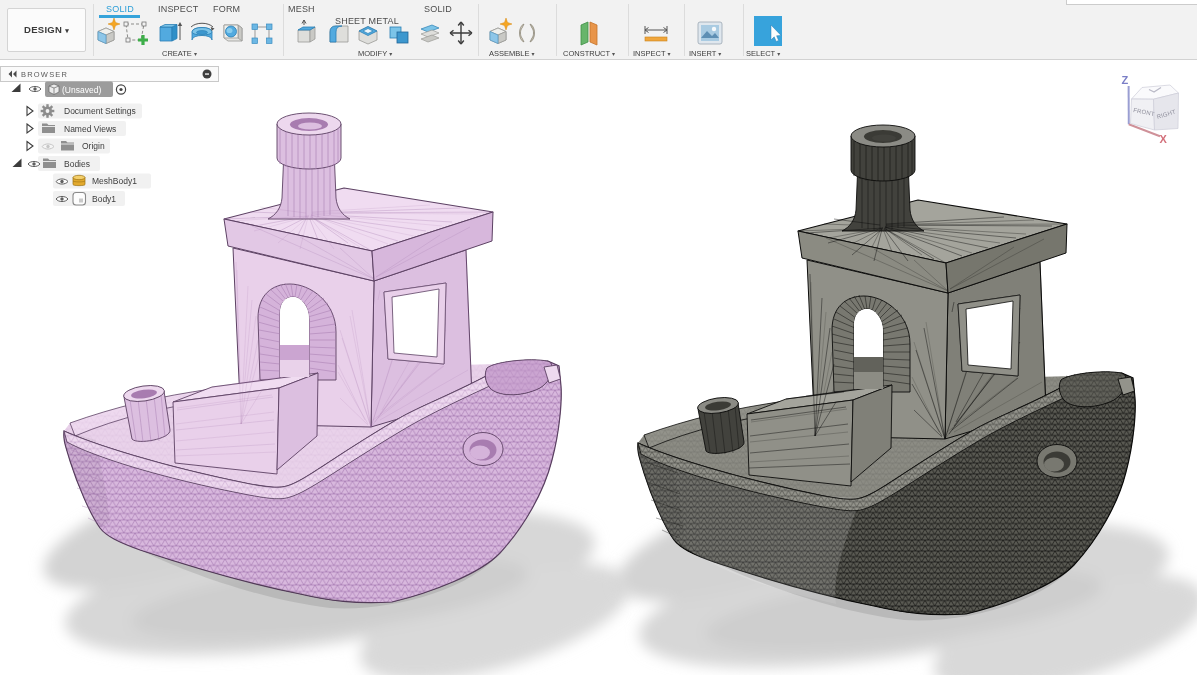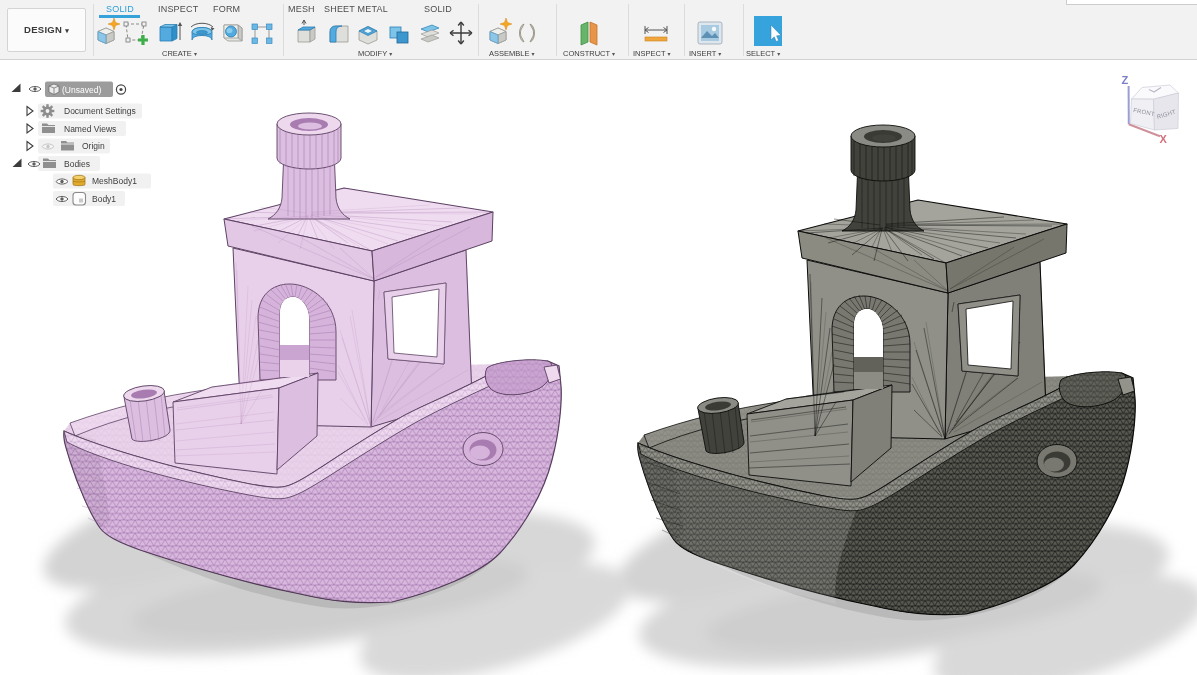--- a/index.html
+++ b/index.html
@@ -156,21 +156,21 @@
     </g>
   </svg>
 
   <div id="toolbar">
     <div id="designbox">DESIGN <span style="font-size:7px;">▾</span></div>
     <div class="tab" style="left:106px;color:#2d9fd8;">SOLID</div>
     <div class="abs" style="left:99px;top:15px;width:41px;height:3px;background:#35a3da;"></div>
     <div class="tab" style="left:158px;">INSPECT</div>
     <div class="tab" style="left:213px;">FORM</div>
     <div class="tab" style="left:288px;">MESH</div>
-    <div class="tab" style="left:324px;">SHEET METAL</div>
+    <div class="tab" style="left:335px;margin-top:12px;">SHEET METAL</div>
     <div class="tab" style="left:424px;">SOLID</div>
 
     <div class="sep" style="left:93px;"></div>
     <div class="sep" style="left:283px;"></div>
     <div class="sep" style="left:478px;"></div>
     <div class="sep" style="left:556px;"></div>
     <div class="sep" style="left:628px;"></div>
     <div class="sep" style="left:684px;"></div>
     <div class="sep" style="left:743px;"></div>
 
@@ -306,20 +306,28 @@
       </g>
 
       <g transform="translate(768,31)">
         <rect x="-14" y="-15" width="28" height="30" fill="#37a3dc"></rect>
         <path d="M3,-6 L3,9 L6.2,5.8 L8.2,10.5 L10.6,9.4 L8.6,4.8 L13,4.4 Z" fill="#fdfdfd" stroke="#2a7fb5" stroke-width="0.5"></path>
       </g>
     </svg>
   </div>
   <div id="topright"></div>
 
+  <div id="bheader">
+    <svg class="abs" style="left:0;top:0;" width="217" height="14" viewBox="0 0 217 14">
+      <path d="M11,3.5 L7.5,7 L11,10.5 Z M15.5,3.5 L12,7 L15.5,10.5 Z" fill="#4a4a4a"></path>
+      <circle cx="206" cy="7" r="4.5" fill="#3f3f3f"></circle>
+      <rect x="204" y="6.4" width="4" height="1.3" fill="#fff"></rect>
+    </svg>
+    <span class="t">BROWSER</span>
+  </div>
   <div id="btree">
     <svg class="abs" style="left:0;top:0;" width="240" height="215" viewBox="0 0 240 215">
       <defs>
         <g id="eye">
           <path d="M0,0 C2.5,-3.4 9.5,-3.4 12,0 C9.5,3.4 2.5,3.4 0,0 Z" fill="#fdfdfd" stroke="#5f5f5f" stroke-width="1"></path>
           <circle cx="6" cy="0" r="1.7" fill="#5f5f5f"></circle>
         </g>
         <g id="eyef">
           <path d="M0,0 C2.5,-3.4 9.5,-3.4 12,0 C9.5,3.4 2.5,3.4 0,0 Z" fill="#f5f5f5" stroke="#c6c6c6" stroke-width="1"></path>
           <circle cx="6" cy="0" r="1.7" fill="#c6c6c6"></circle>

